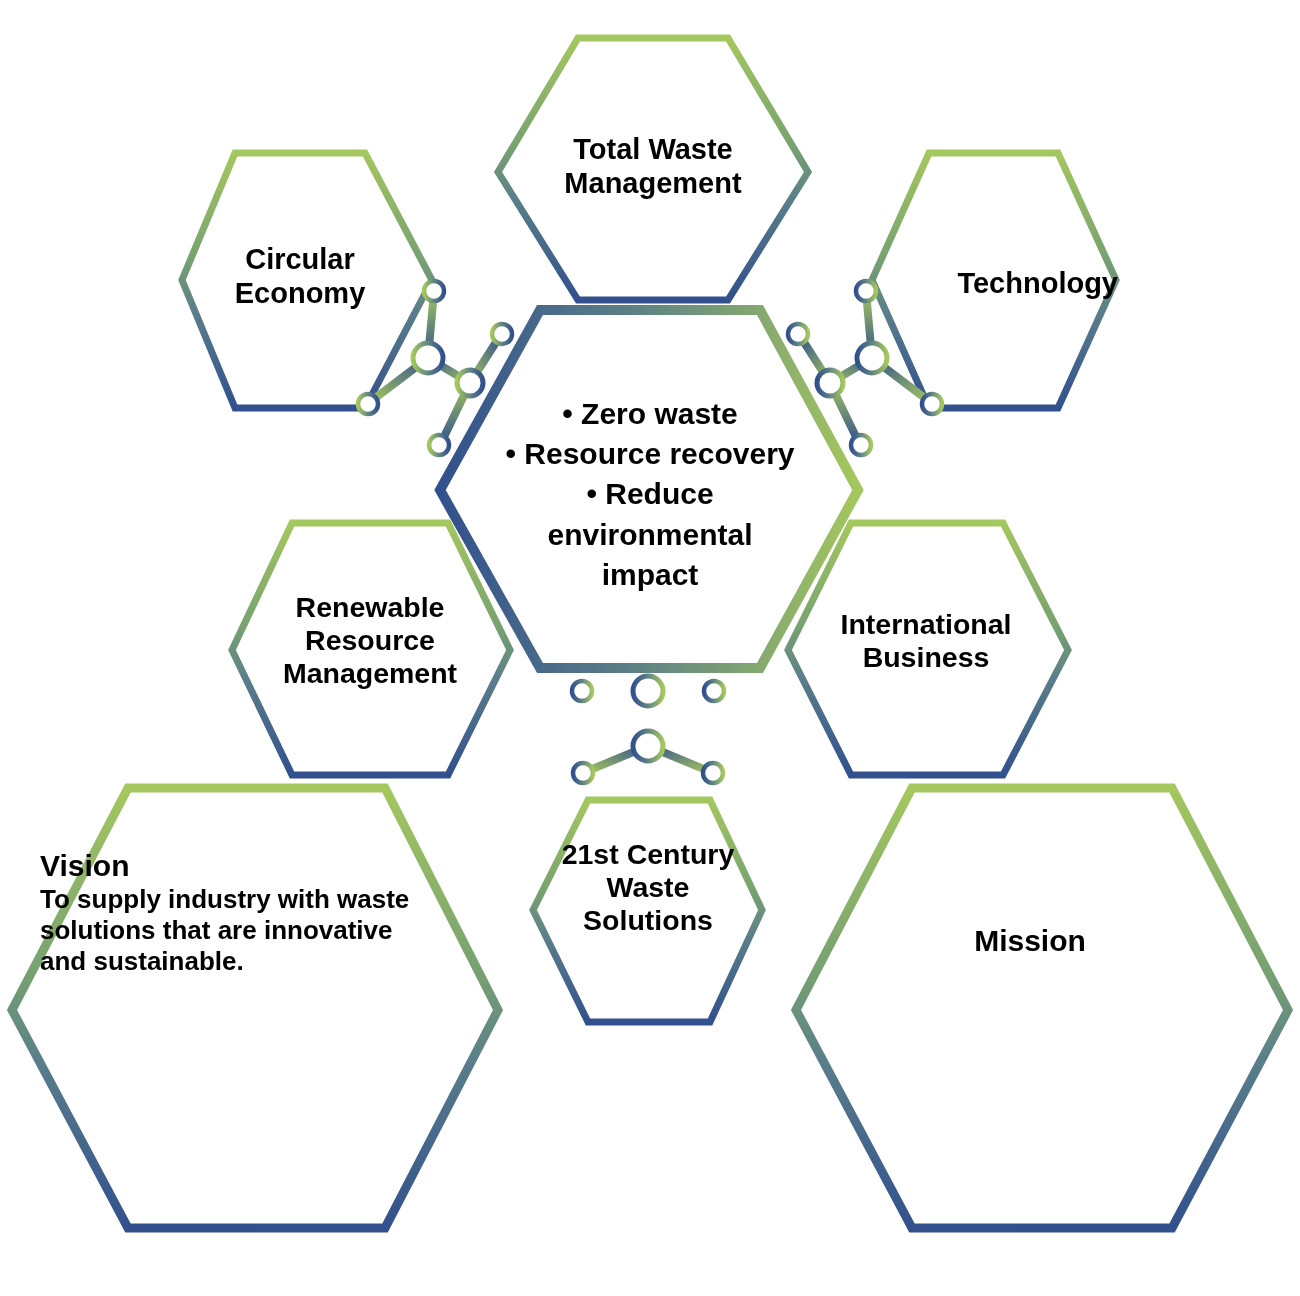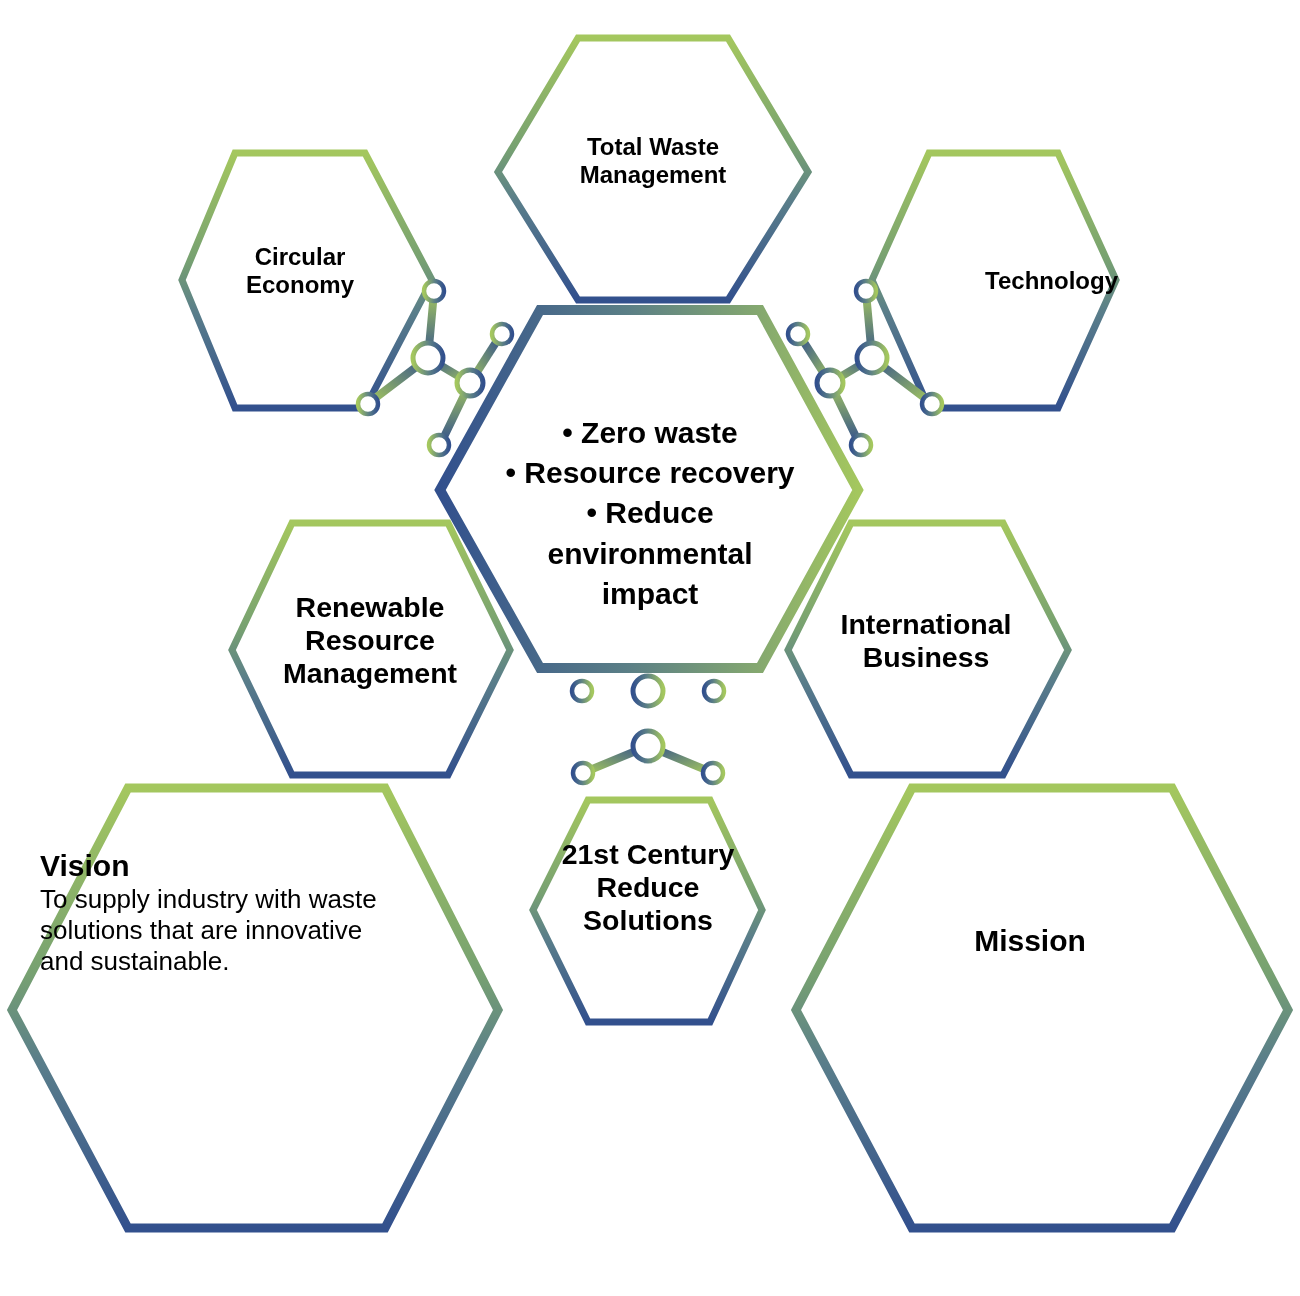--- a/index.html
+++ b/index.html
@@ -31,25 +31,25 @@
     text-align: center;
     line-height: 1.16;
     color: #000000;
     pointer-events: none;
     white-space: pre-line;
   }
   .hex-title {
     font-weight: bold;
   }
   .hex-body {
-    font-weight: normal;
+    font-weight: bold;
   }
   
   .t-28 { font-size: 28.5px; }
-  .t-29 { font-size: 24px; }
+  .t-29 { font-size: 29px; }
   .t-30 { font-size: 30px; }
   .t-26 { font-size: 26px; }
   .t-25 { font-size: 25.5px; }
   .center-bullets {
     font-size: 30px;
     font-weight: bold;
     line-height: 1.34;
   }
 </style>
 </head>
@@ -187,24 +187,24 @@
   <div class="hex-text hex-title t-29" style="left:868px; top:267px; width:250px;text-align:right;">Technology</div>
 
   <div class="hex-text hex-title t-28" style="left:236px; top:591px; width:268px;">Renewable
 Resource
 Management</div>
 
   <div class="hex-text hex-title t-28" style="left:792px; top:608px; width:268px;">International
 Business</div>
 
   <div class="hex-text hex-title t-28" style="left:530px; top:838px; width:236px;">21st Century
-Reduce
+Waste
 Solutions</div>
 
-  <div class="hex-text center-bullets" style="left:455px; top:413px; width:390px;">• Zero waste
+  <div class="hex-text center-bullets" style="left:455px; top:394px; width:390px;">• Zero waste
 • Resource recovery
 • Reduce
 environmental
 impact</div>
 
   <div style="position:absolute; left:40px; top:848px; width:430px; text-align:left;">
     <div class="hex-title t-30" style="line-height:1.2;">Vision</div>
     <div class="hex-body t-26" style="line-height:1.2; white-space:pre-line;">To supply industry with waste
 solutions that are innovative
 and sustainable.</div>

